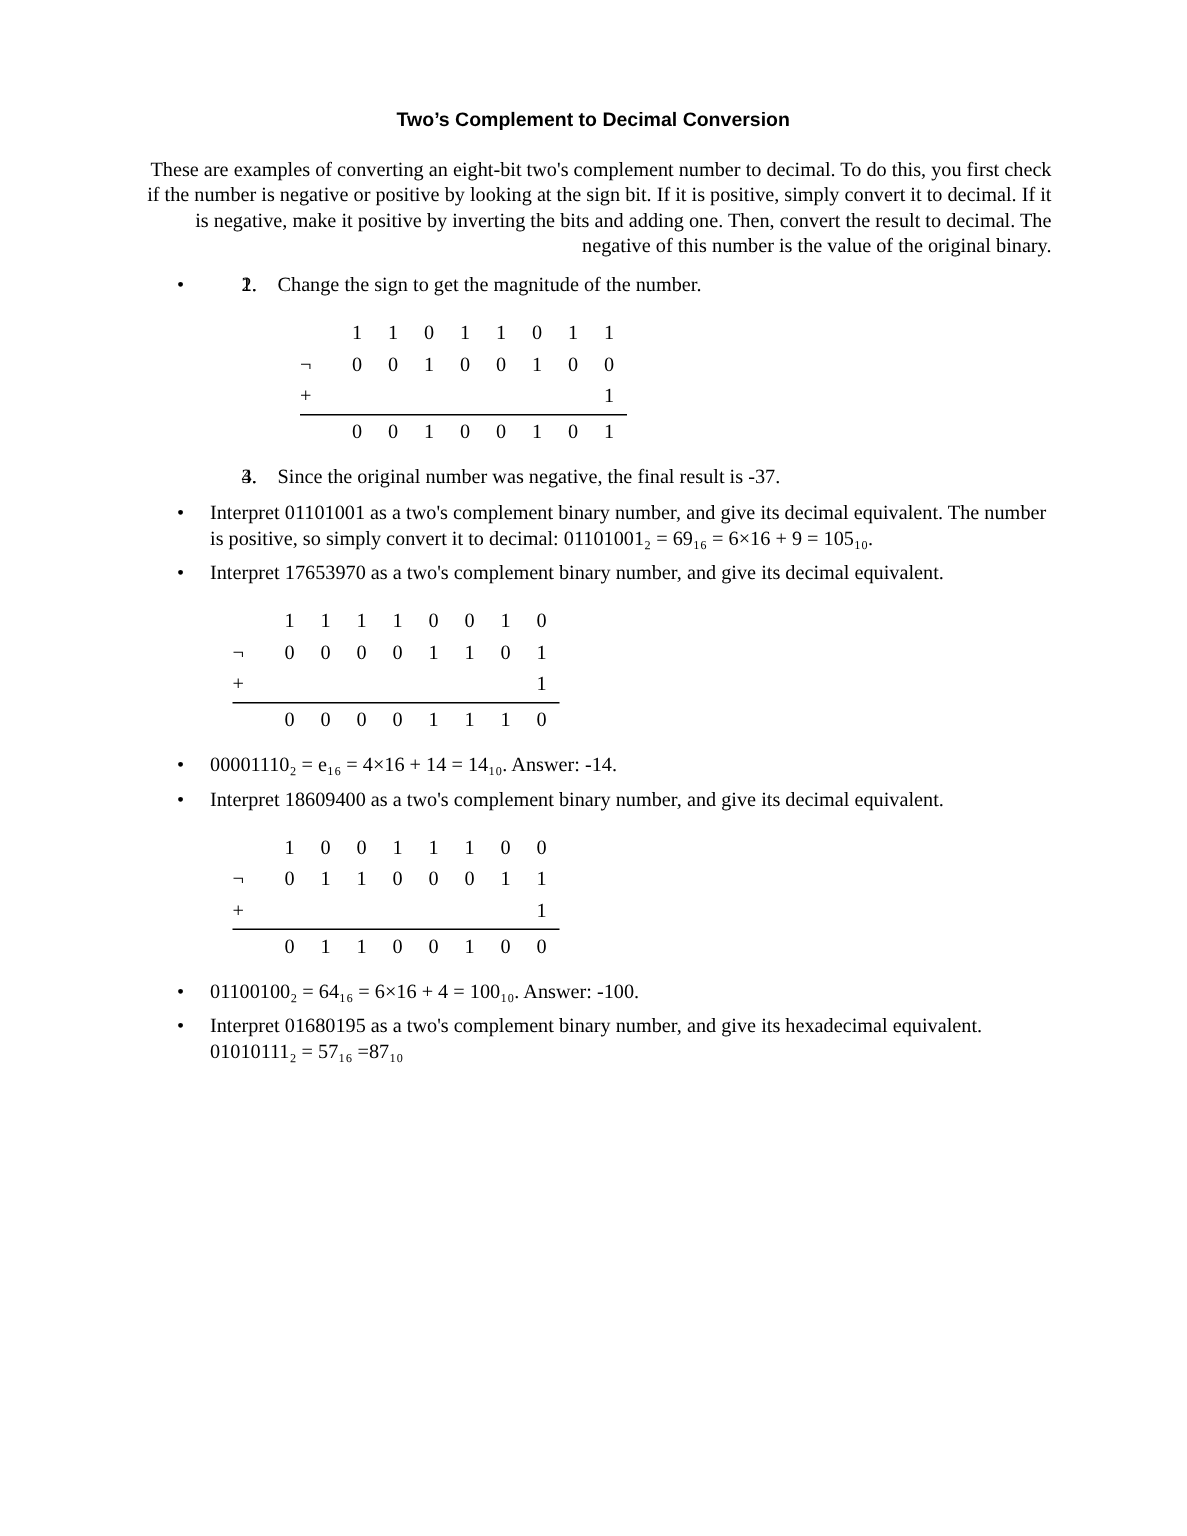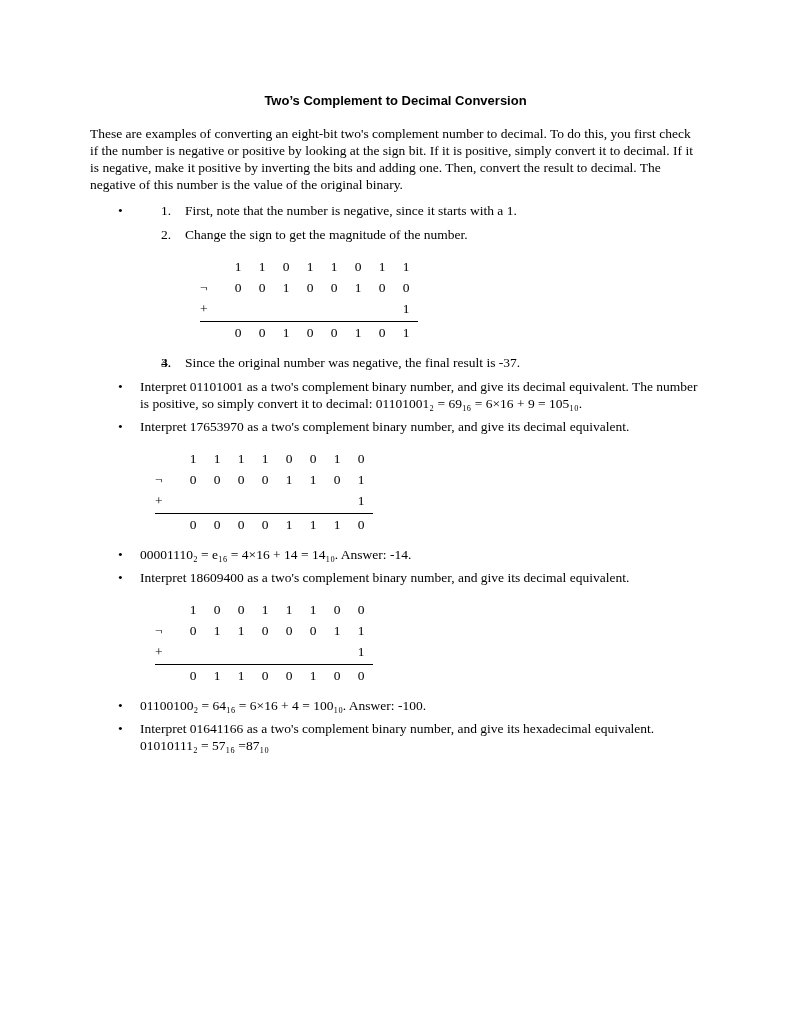--- a/index.html
+++ b/index.html
@@ -7,33 +7,34 @@
   body {
     width: 791px; height: 1024px;
     font-family: "Liberation Serif", serif;
     font-size: 13.5px;
     color: #000000;
     overflow: hidden;
   }
   .page {
     width: 791px; height: 1024px;
     background: #ffffff;
-    padding: 93px 90px 40px 90px;
+    padding: 72px 90px 40px 90px;
     overflow: hidden;
   }
   .title {
     font-family: "Liberation Sans", sans-serif;
     font-weight: bold;
     font-size: 13px;
     text-align: center;
     margin-bottom: 17px;
   }
   .intro {
     line-height: 17px;
     margin-bottom: 9px;
+    text-align: right;
   }
   .list { }
   .bullet-item {
     position: relative;
     padding-left: 50px;
     line-height: 17px;
     margin-bottom: 6px;
   }
   .bullet-item::before {
     content: "\2022";
@@ -74,21 +75,20 @@
   <div class="title">Two’s Complement to Decimal Conversion</div>
 
   <p class="intro">These are examples of converting an eight-bit two's complement number to decimal. To do this, you first check if the number is negative or positive by looking at the sign bit. If it is positive, simply convert it to decimal. If it is negative, make it positive by inverting the bits and adding one. Then, convert the result to decimal. The negative of this number is the value of the original binary.</p>
 
   <div class="list">
 
     <div class="bullet-item">
       <div class="steps">
         <div class="step">
           <span class="num">1.</span>
-          <span>First, note that the number is negative, since it starts with a 1.</span>
         </div>
         <div class="step">
           <span class="num">2.</span>
           <span>Change the sign to get the magnitude of the number.</span>
         </div>
       </div>
       <div class="bintable">
           <div class="row">
             <span class="op"></span>
             <span class="digit">1</span>
@@ -251,17 +251,17 @@
             <span class="digit">0</span>
           </div>
         </div>
     </div>
 
     <div class="bullet-item">
       <span>01100100₂ = 64₁₆ = 6×16 + 4 = 100₁₀. Answer: -100.</span>
     </div>
 
     <div class="bullet-item">
-      <span>Interpret 01641166 as a two's complement binary number, and give its hexadecimal equivalent. 01010111₂ = 57₁₆ =87₁₀</span>
+      <span>Interpret 01680195 as a two's complement binary number, and give its hexadecimal equivalent. 01010111₂ = 57₁₆ =87₁₀</span>
     </div>
 
   </div>
 </div>
 
 </body></html>

